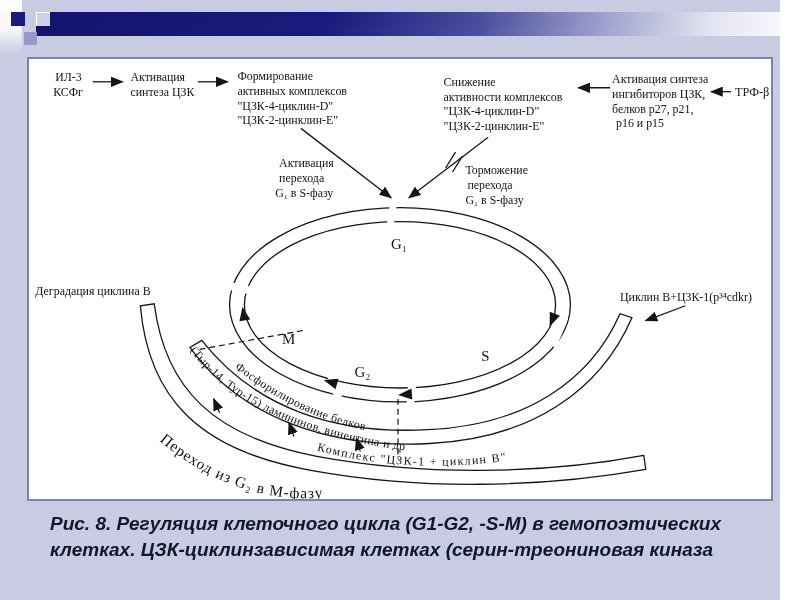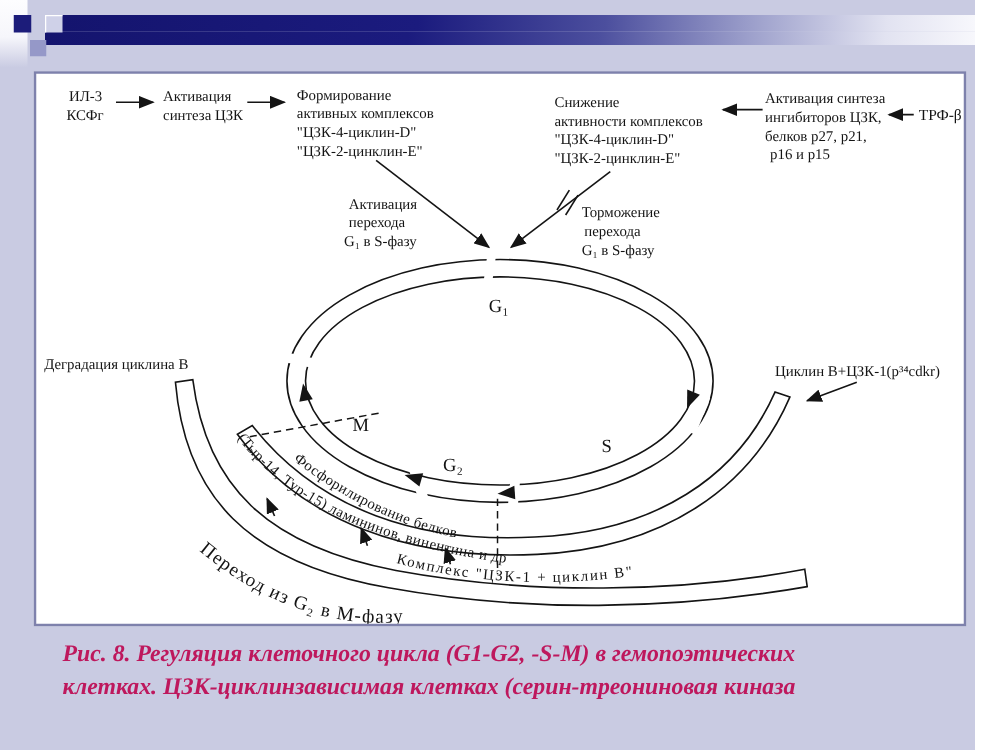--- a/index.html
+++ b/index.html
@@ -40,23 +40,23 @@
   .tcompl{font-size:12px;letter-spacing:1.4px;}
   .tper{font-size:15.5px;letter-spacing:1px;}
   .ln{stroke:#141414;stroke-width:1.3;fill:none;}
   .band{fill:#ffffff;stroke:#141414;stroke-width:1.3;}
   .gap{fill:#ffffff;stroke:none;}
   .dsh{stroke:#141414;stroke-width:1.2;fill:none;stroke-dasharray:6 4;}
   .ah{fill:#141414;}
   
   .caption{
     position:absolute;left:50px;top:511px;width:720px;
-    font-family:Liberation Serif, serif;
+    font-family:Liberation Sans, sans-serif;
     font-weight:bold;font-style:italic;font-size:19px;line-height:26px;
-    color:#be185d;
+    color:#0f172a;
   }
 </style>
 </head>
 <body>
 
 <div id="slide">
 
   <div class="hdr-stripe"></div>
   <div class="hdr-bar1"></div>
   <div class="hdr-bar2"></div>

